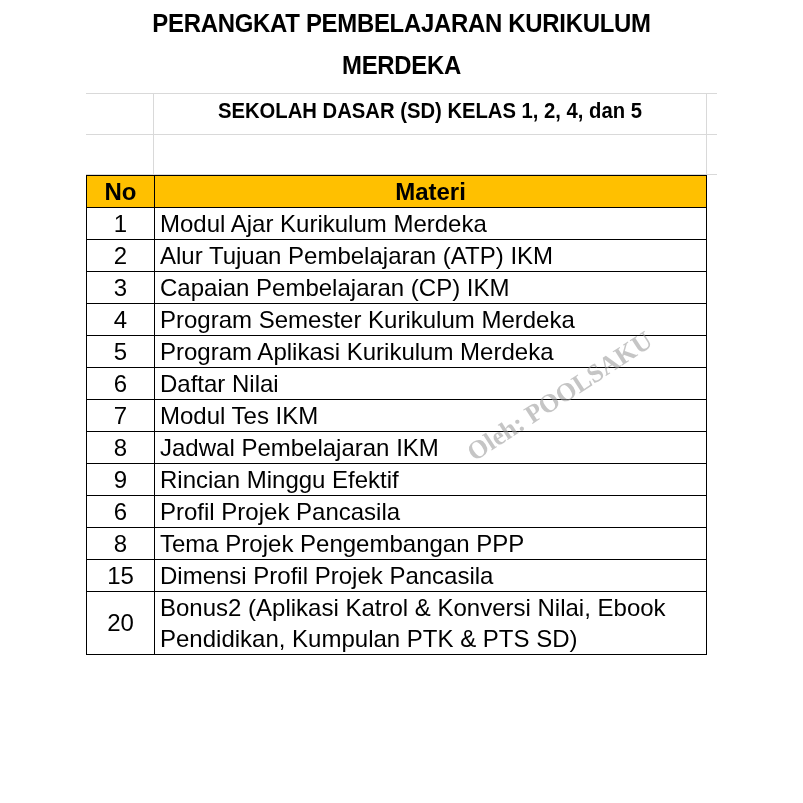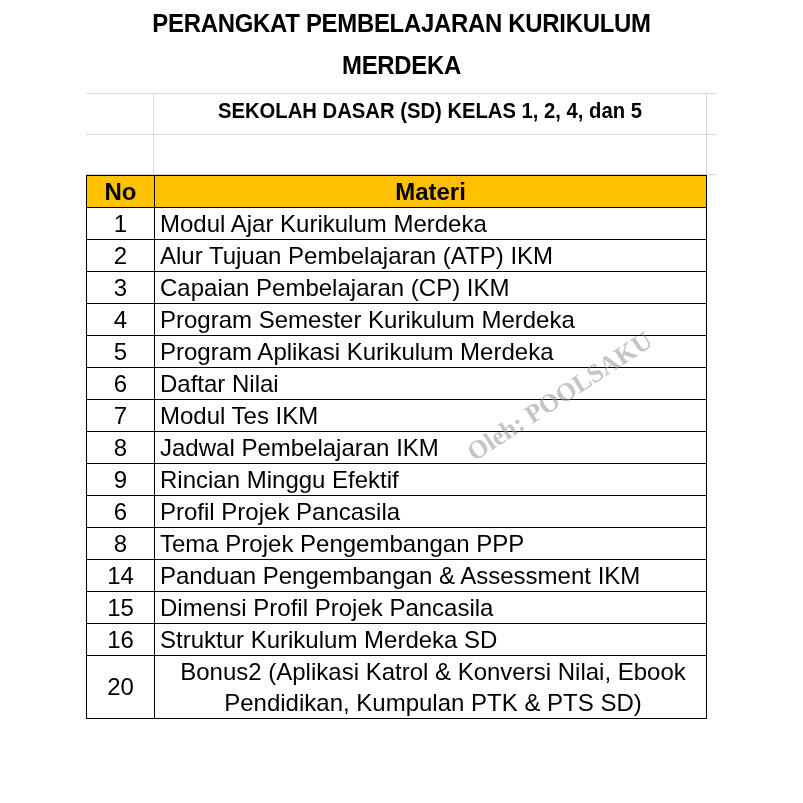--- a/index.html
+++ b/index.html
@@ -12,21 +12,21 @@
   .grid-h { position:absolute; left:86px; width:631px; height:1px; background:#d9d9d9; }
   .grid-v { position:absolute; width:1px; background:#d9d9d9; }
   .subtitle { position:absolute; top:98px; left:154px; width:552px; text-align:center;
               font-weight:bold; font-size:22px; transform:scaleX(0.92); }
   table.materi { position:absolute; left:86px; top:175px; width:621px; border-collapse:collapse; }
   table.materi td, table.materi th { border:1.5px solid #000; padding:0; height:31px; font-size:24px; }
   table.materi th { background:#ffc000; font-weight:bold; text-align:center; }
   .col-no { width:67px; text-align:center; }
   .col-materi { text-align:left; padding-left:5px !important; white-space:nowrap; }
   tr.tall td { height:62px; }
-  tr.tall .col-materi { white-space:normal; line-height:31px;text-align:center; }
+  tr.tall .col-materi { white-space:normal; line-height:31px; }
   .watermark { position:absolute; left:470px; top:440px; font-family:"Liberation Serif","DejaVu Serif",serif;
                font-weight:bold; font-size:26px; color:rgba(150,150,150,0.55);
                transform:rotate(-33deg); transform-origin:left center; white-space:nowrap; }
 </style>
 </head>
 <body>
 
 <div class="title t1">PERANGKAT PEMBELAJARAN KURIKULUM</div>
 <div class="title t2">MERDEKA</div>
 
@@ -84,30 +84,22 @@
       </tr>
       <tr>
         <td class="col-no">6</td>
         <td class="col-materi">Profil Projek Pancasila</td>
       </tr>
       <tr>
         <td class="col-no">8</td>
         <td class="col-materi">Tema Projek Pengembangan PPP</td>
       </tr>
       <tr>
-        <td class="col-no">14</td>
-        <td class="col-materi">Panduan Pengembangan &amp; Assessment IKM</td>
-      </tr>
-      <tr>
         <td class="col-no">15</td>
         <td class="col-materi">Dimensi Profil Projek Pancasila</td>
-      </tr>
-      <tr>
-        <td class="col-no">16</td>
-        <td class="col-materi">Struktur Kurikulum Merdeka SD</td>
       </tr>
       <tr class="tall">
         <td class="col-no">20</td>
         <td class="col-materi">Bonus2 (Aplikasi Katrol &amp; Konversi Nilai, Ebook Pendidikan, Kumpulan PTK &amp; PTS SD)</td>
       </tr>
     </tbody>
 </table>
 
 <div class="watermark">Oleh: POOLSAKU</div>
 

